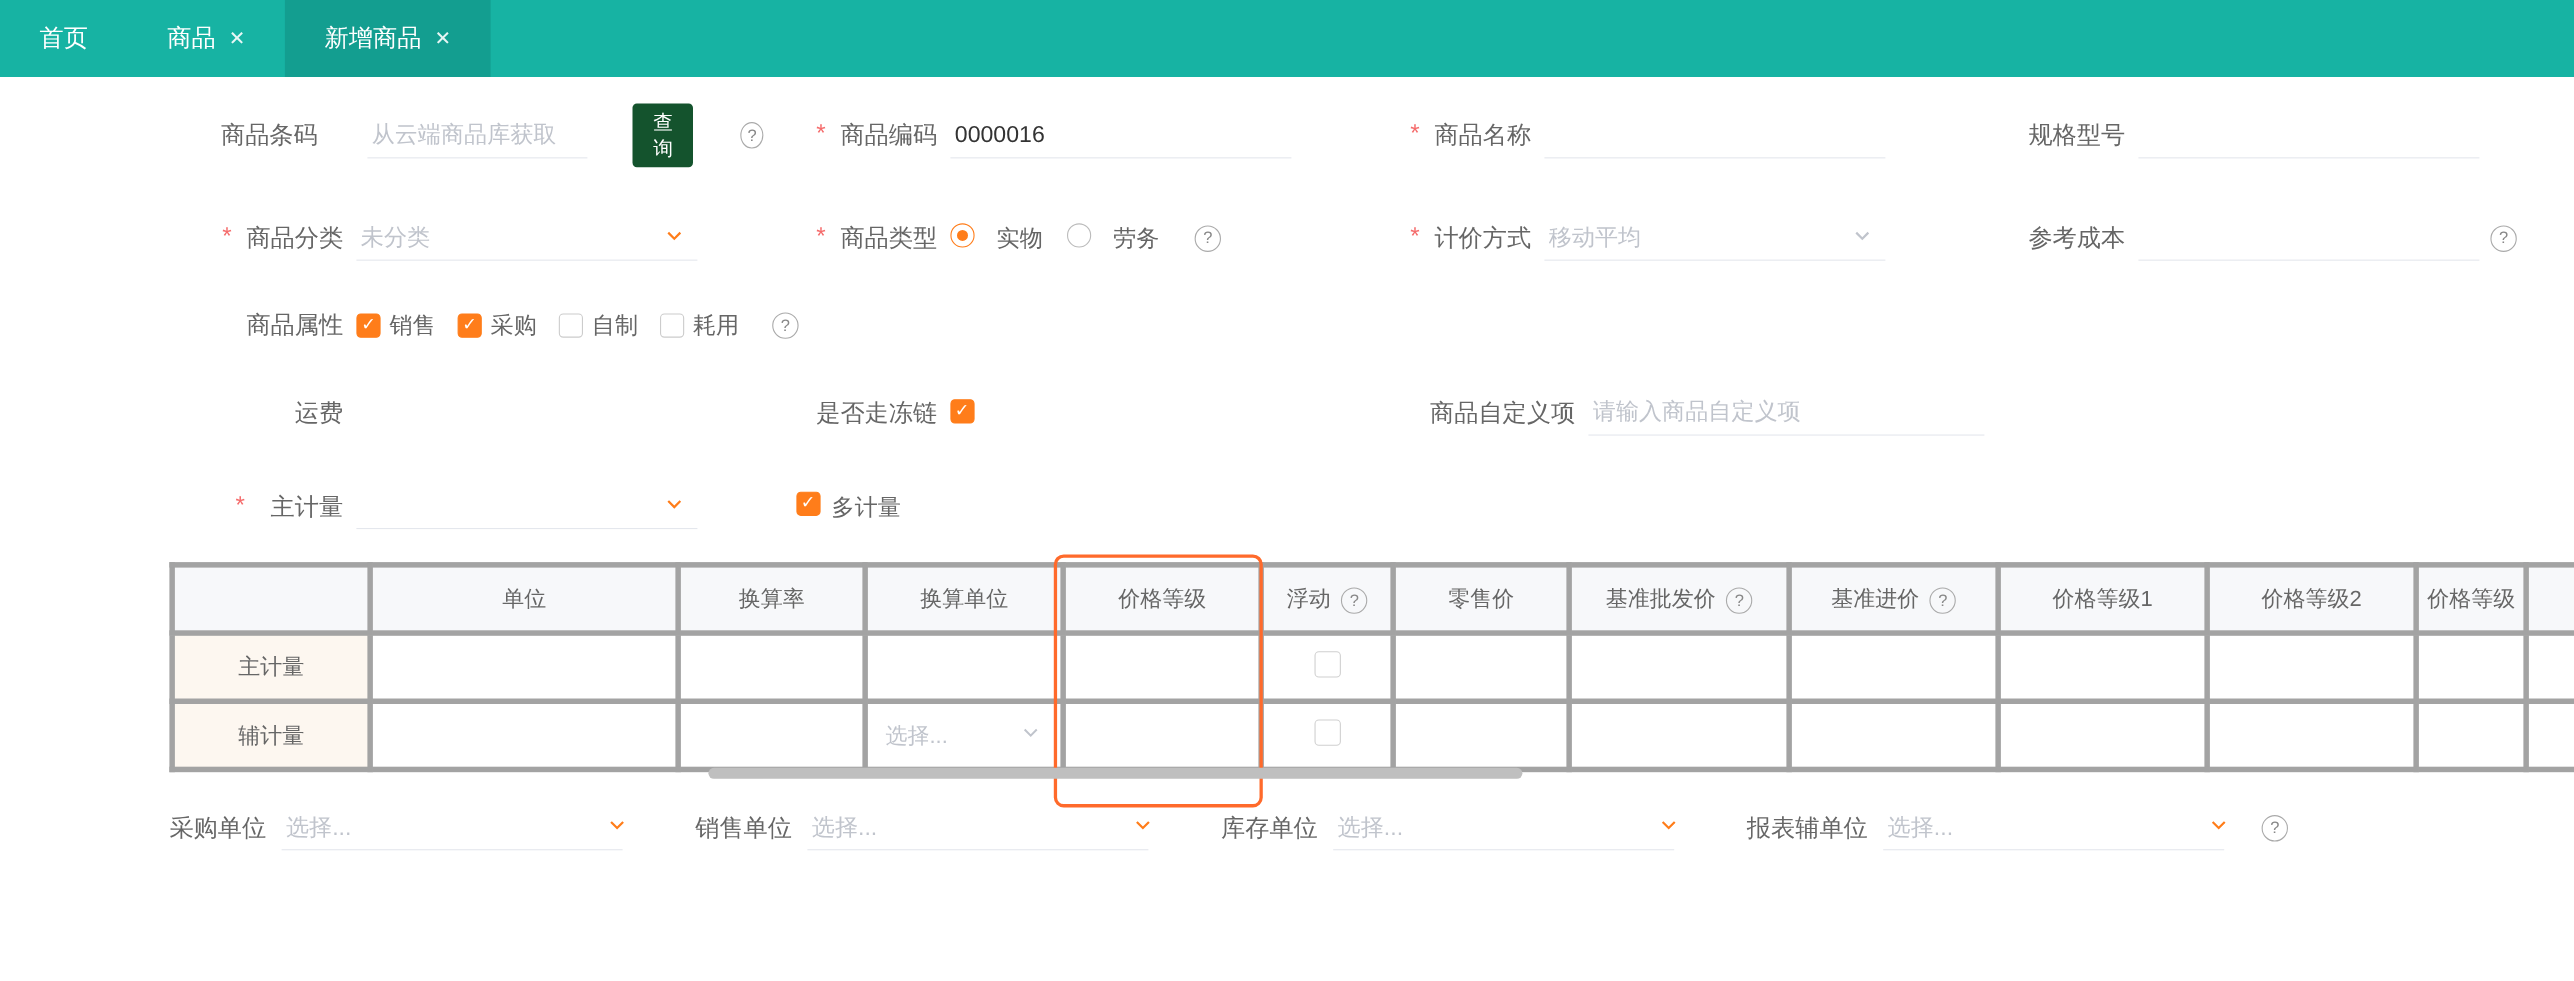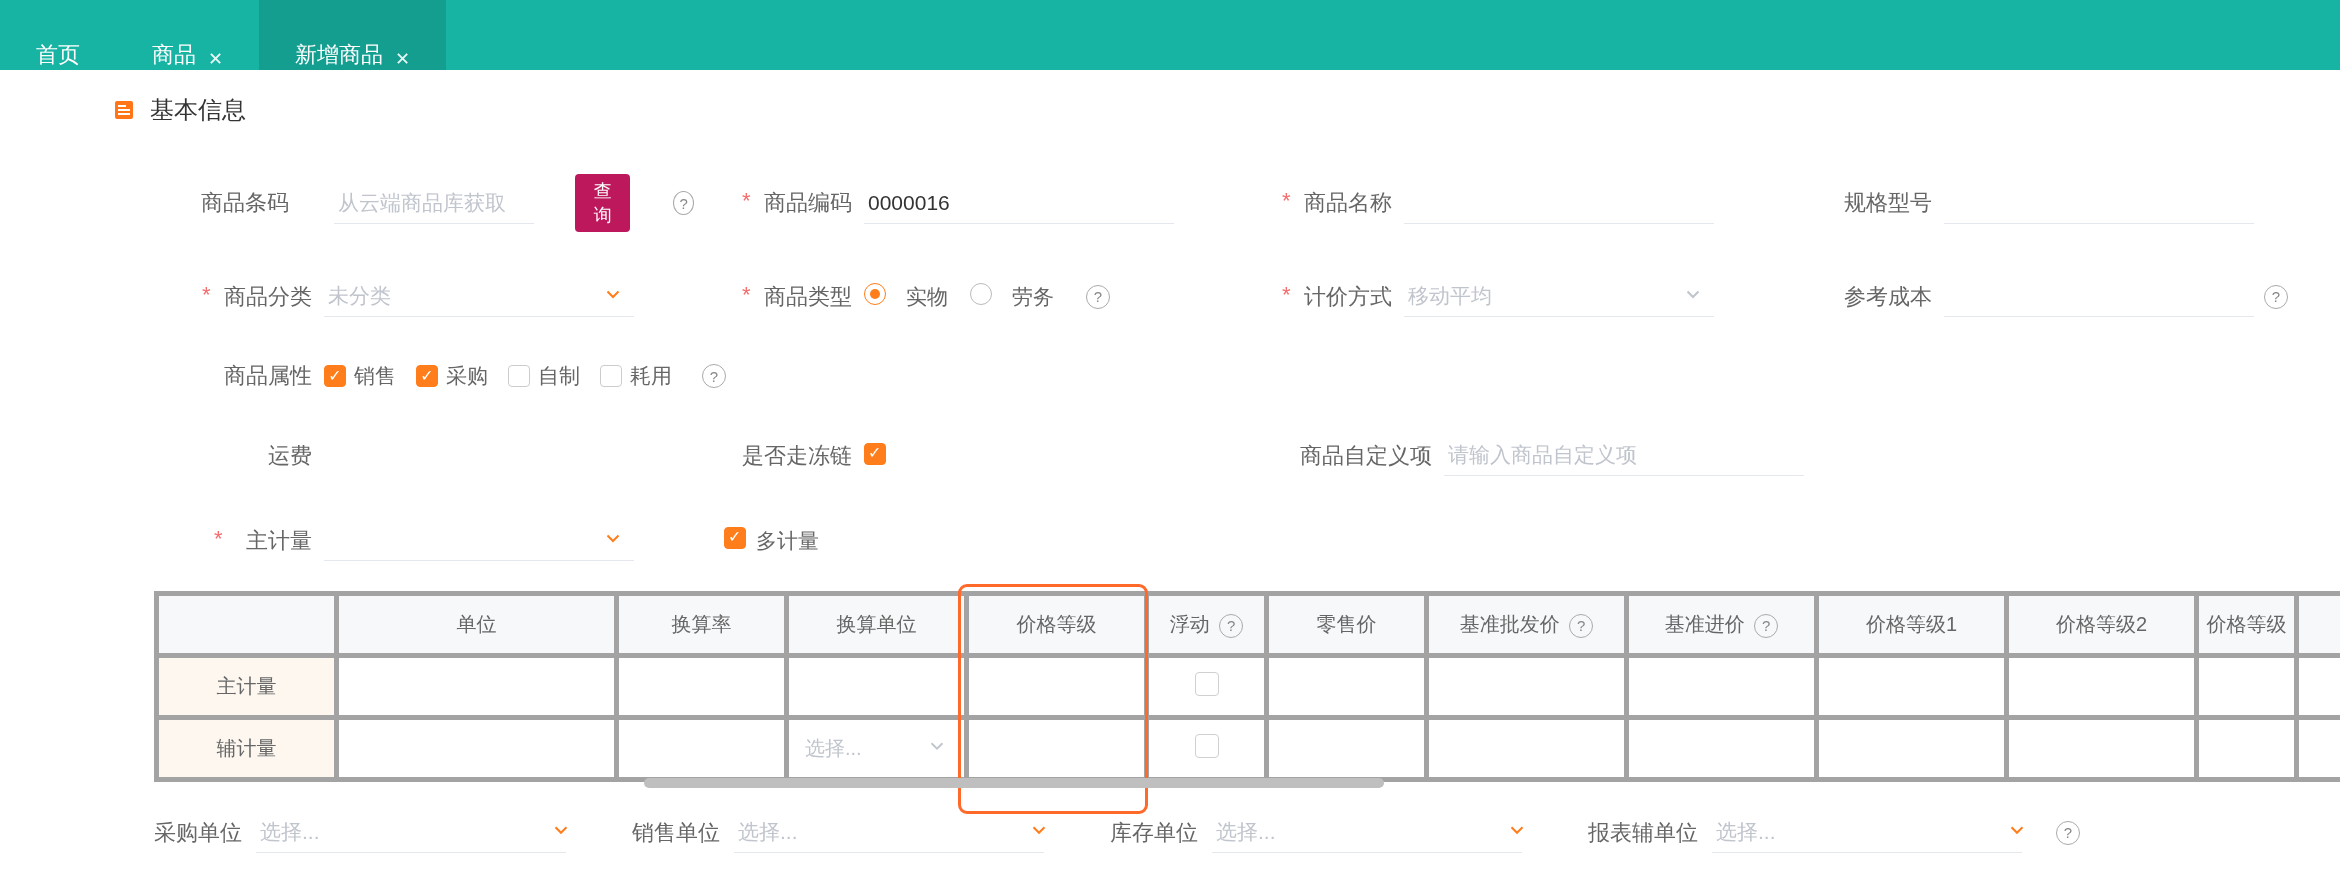--- a/index.html
+++ b/index.html
@@ -18,21 +18,21 @@
   background: #17b3a3;
   height: 70px;
   display: flex;
   align-items: center;
   color: #fff;
   font-size: 22px;
 }
 .tab {
   height: 100%;
   display: flex;
-  align-items: flex-end;
+  align-items: center;
   padding: 0 36px;
   cursor: pointer;
   gap: 12px;
 }
 .tab.active {
   background: #139e90;
 }
 .tab .close-x {
   font-size: 18px;
   opacity: .9;
@@ -104,21 +104,21 @@
   padding: 8px 4px;
   width: 100%;
   outline: none;
   color: #333;
   background: transparent;
 }
 .uinput::placeholder { color: #c0c4cc; }
 .uinput.gray { color: #c0c4cc; }
 
 .lookup-btn {
-  background: #be185d;
+  background: #14532d;
   color: #fff;
   border: none;
   border-radius: 4px;
   font-size: 18px;
   padding: 5px 12px;
   margin-left: 8px;
   cursor: pointer;
 }
 .help-icon {
   width: 24px; height: 24px;
@@ -252,31 +252,20 @@
     <span>商品</span>
     <span class="close-x">✕</span>
   </div>
   <div class="tab active">
     <span>新增商品</span>
     <span class="close-x">✕</span>
   </div>
 </div>
 
 <div class="page">
-  <div class="section-title">
-    <span class="ico">
-      <svg viewBox="0 0 24 24" fill="currentColor">
-          <rect x="3" y="3" width="18" height="18" rx="2"></rect>
-          <rect x="6" y="7" width="8" height="2" fill="#fff"></rect>
-          <rect x="6" y="11" width="12" height="2" fill="#fff"></rect>
-          <rect x="6" y="15" width="12" height="2" fill="#fff"></rect>
-        </svg>
-    </span>
-    <span>基本信息</span>
-  </div>
 
   <div class="form-area">
 
     <div class="form-row">
       <div class="form-group" style="width:540px;gap:33px;">
         <div class="label">商品条码</div>
         <div class="control" style="width:235px;">
           <input class="uinput" placeholder="从云端商品库获取" style="">
         </div>
         <button class="lookup-btn">查询</button>

